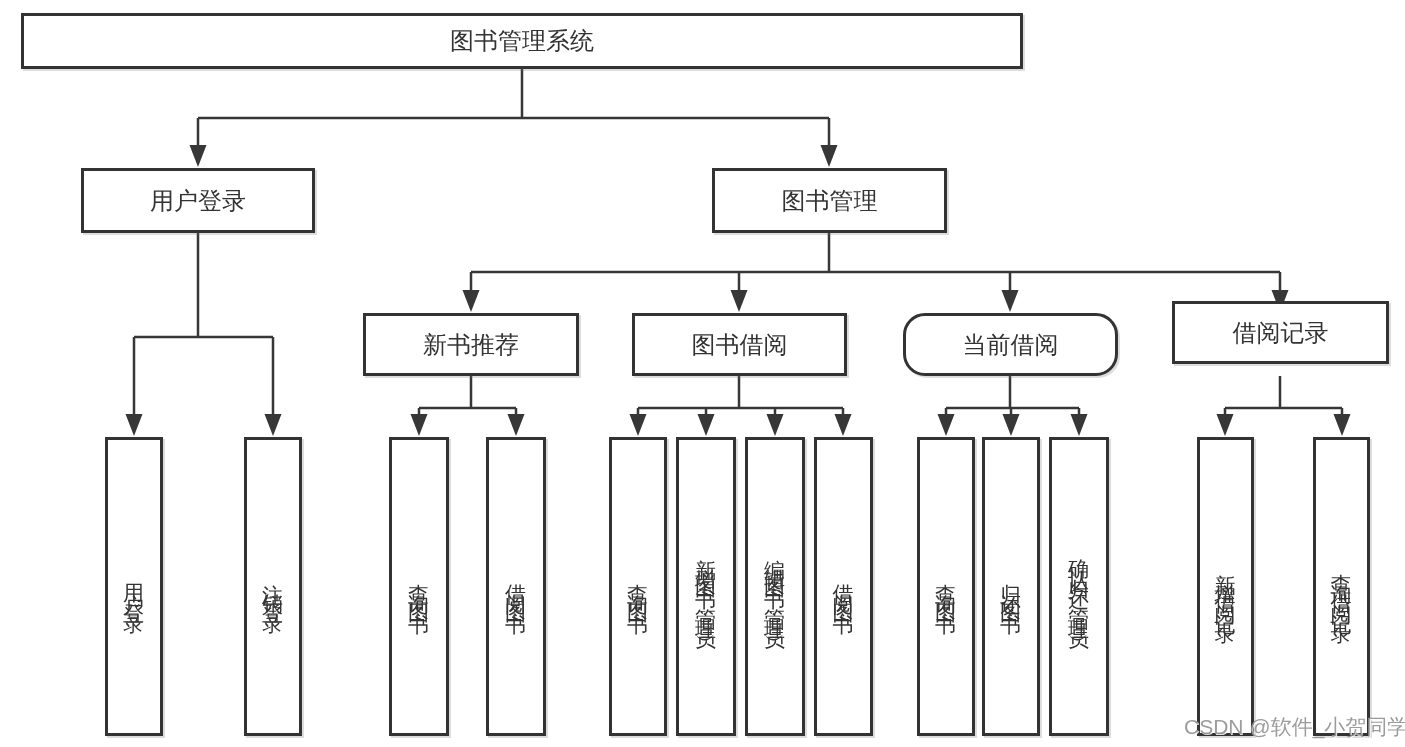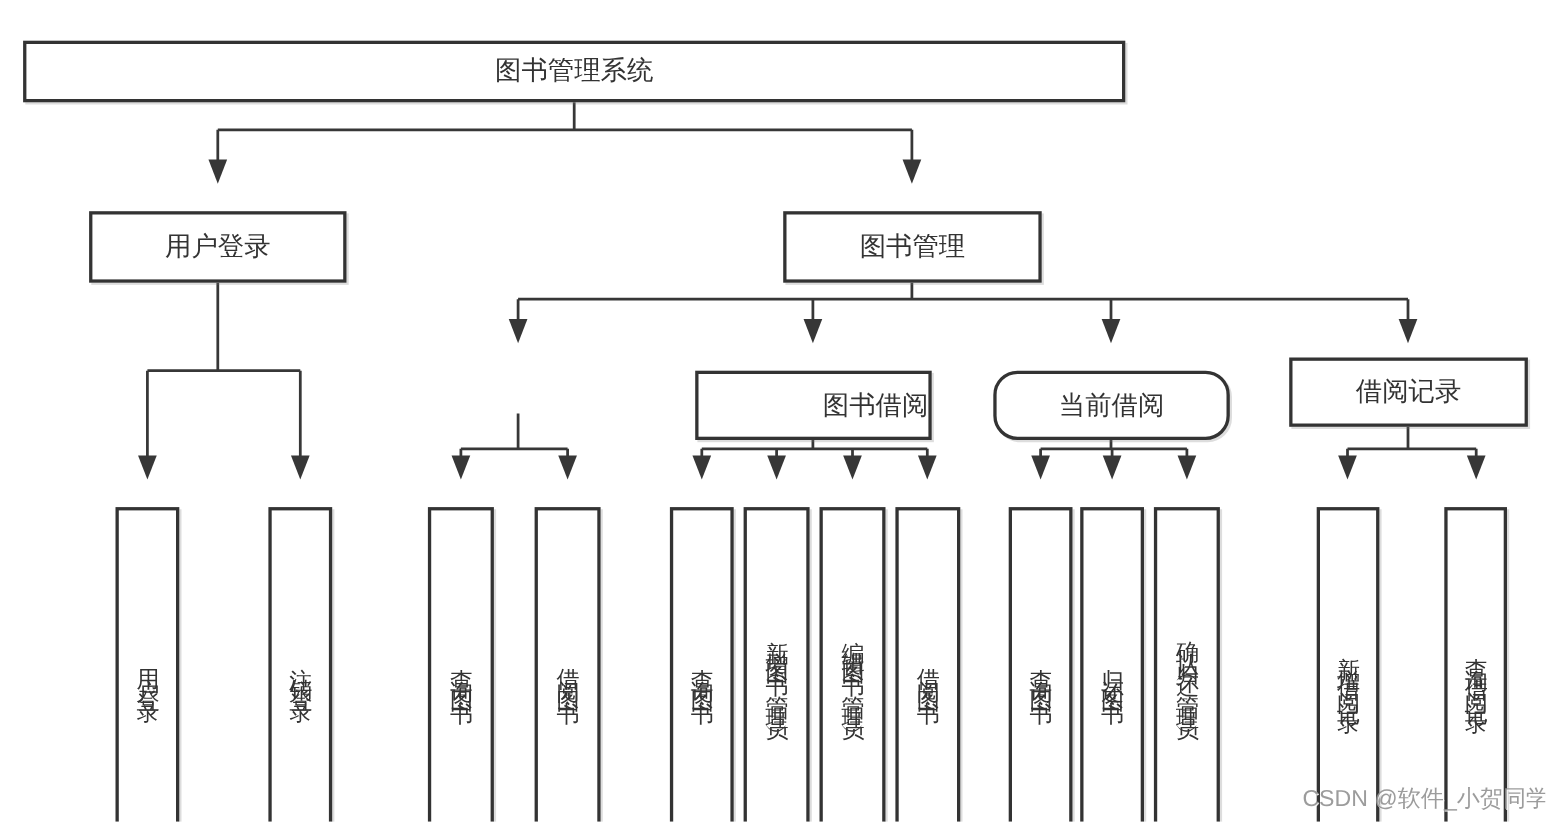--- a/index.html
+++ b/index.html
@@ -13,21 +13,21 @@
   }
   #wires{position:absolute;left:0;top:0;width:1405px;height:747px;}
   #wires path{stroke:#373737;stroke-width:2.5;fill:none;}
   #wires polygon{fill:#373737;stroke:none;}
   .box{
     position:absolute;
     box-sizing:border-box;
     background:#ffffff;
     border:3px solid #333333;
     box-shadow:2px 2px 0 rgba(120,120,120,0.25);
-    display:flex;align-items:center;justify-content:center;margin-top:24px;
+    display:flex;align-items:center;justify-content:center;
   }
   .hlabel{
     font-size:24px;
     color:#333333;
     white-space:nowrap;
     line-height:1;
   }
   .leaf{top:437px;height:299px;}
   .vtext{
     writing-mode:vertical-rl;
@@ -36,21 +36,21 @@
     letter-spacing:10px;
     line-height:1;
     color:#333333;
     white-space:nowrap;
   }
   
   .n-root {left:21px;  top:13px;  width:1002px;height:56px;}
   .n-l2-0 {left:81px;  top:168px; width:234px; height:65px;}
   .n-l2-1 {left:712px; top:168px; width:235px; height:65px;font-family:Liberation Serif, serif;}
   .n-l3-0 {left:363px; top:313px; width:216px; height:63px;}
-  .n-l3-1 {left:632px; top:313px; width:215px; height:63px;justify-content:flex-end;}
+  .n-l3-1 {left:632px; top:313px; width:215px; height:63px;}
   .n-l3-2 {left:903px; top:313px; width:215px; height:63px;border-radius:22px;}
   .n-l3-3 {left:1172px;top:301px; width:217px; height:63px;}
   .n-lf-0 {left:105px; width:58px;}
   .n-lf-1 {left:244px; width:58px;}
   .n-lf-2 {left:389px; width:60px;}
   .n-lf-3 {left:486px; width:60px;}
   .n-lf-4 {left:609px; width:58px;}
   .n-lf-5 {left:676px; width:60px;}
   .n-lf-6 {left:745px; width:60px;}
   .n-lf-7 {left:814px; width:59px;}
@@ -115,20 +115,23 @@
     <span class="hlabel">图书管理系统</span>
   </div>
 
   <div class="box n-l2-0">
     <span class="hlabel">用户登录</span>
   </div>
   <div class="box n-l2-1">
     <span class="hlabel">图书管理</span>
   </div>
 
+  <div class="box n-l3-0">
+    <span class="hlabel">新书推荐</span>
+  </div>
   <div class="box n-l3-1">
     <span class="hlabel">图书借阅</span>
   </div>
   <div class="box n-l3-2">
     <span class="hlabel">当前借阅</span>
   </div>
   <div class="box n-l3-3">
     <span class="hlabel">借阅记录</span>
   </div>
 

